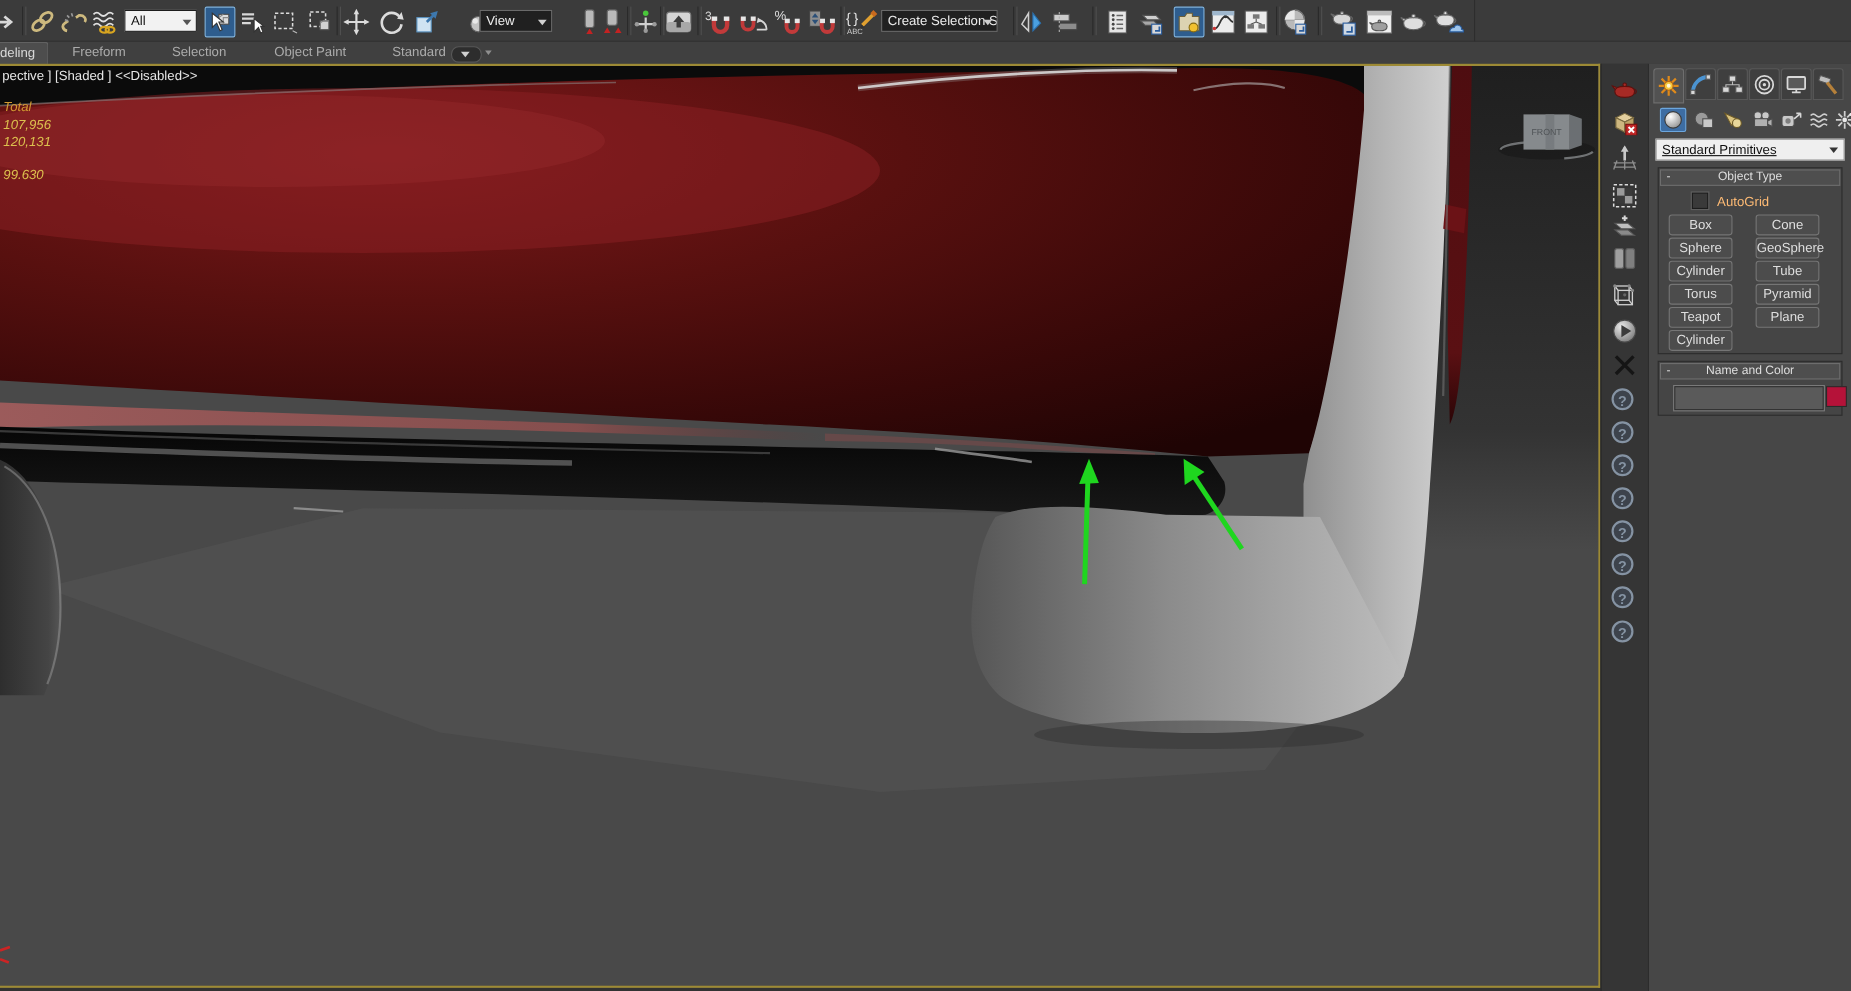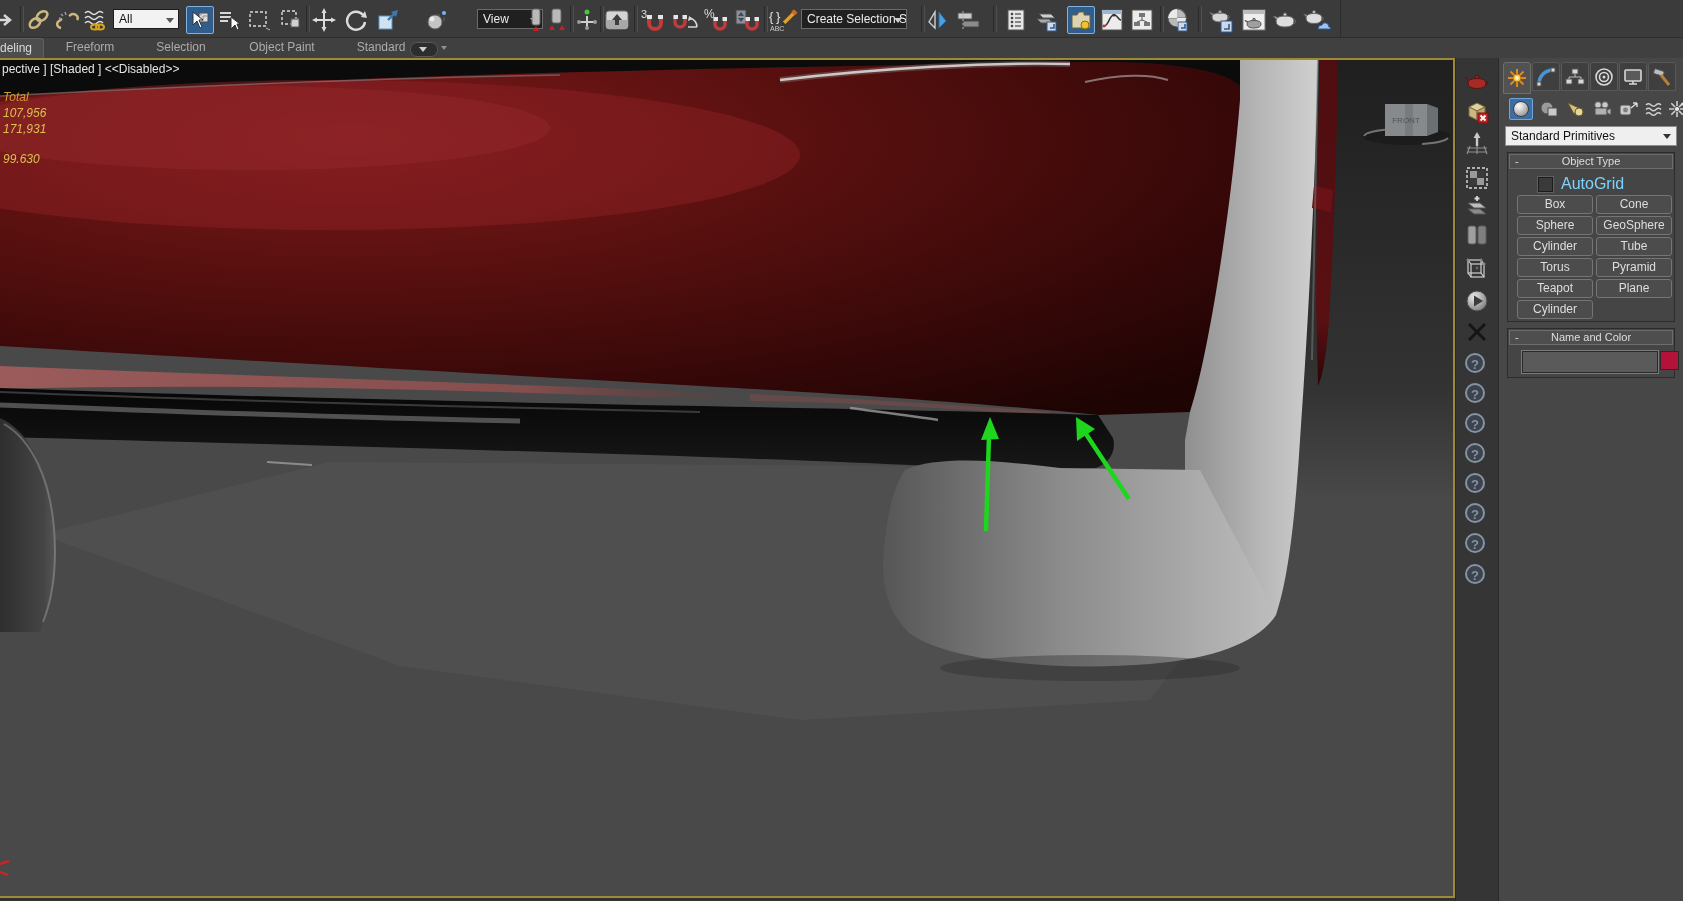--- a/index.html
+++ b/index.html
@@ -38,29 +38,29 @@
   #side-strip{width:42px;height:843px;background:#353535;border-left:1px solid #272727;position:relative;flex:none;}
   .si{position:absolute;left:9px;width:24px;height:24px;display:flex;align-items:center;justify-content:center;}
   .qmark{position:absolute;left:9px;width:20px;height:20px;border:2px solid #8593a3;border-radius:50%;color:#8593a3;font-size:13px;font-weight:bold;text-align:center;line-height:20px;background:#3d434c;box-sizing:border-box;}
 
   
   #cmd-panel{width:186px;height:843px;background:#474747;position:relative;flex:none;border-left:1px solid #2a2a2a;}
   .ptab{position:absolute;top:4px;width:28px;height:29px;background:#3f3f3f;border:1px solid #585858;border-radius:3px 3px 0 0;display:flex;align-items:center;justify-content:center;box-sizing:border-box;}
   .ptab.active{background:#525252;border-color:#6e6e6e;height:32px;}
   .pcat{position:absolute;top:40px;width:24px;height:22px;display:flex;align-items:center;justify-content:center;}
   .pcat.active{background:#3d6da3;border:1px solid #6ca6dd;border-radius:2px;box-sizing:border-box;}
-  #prim-dd{position:absolute;left:6px;top:68px;width:172px;height:20px;background:#efefef;border:1px solid #8c8c8c;box-sizing:border-box;font-size:12px;color:#101010;line-height:18px;padding-left:5px;}
+  #prim-dd{position:absolute;left:6px;top:68px;width:172px;height:20px;background:#efefef;border:1px solid #8c8c8c;box-sizing:border-box;font-size:12px;color:#101010;line-height:18px;padding-left:5px;text-decoration:underline;}
   #prim-dd .chev{position:absolute;right:5px;top:7px;width:0;height:0;border-left:4px solid transparent;border-right:4px solid transparent;border-top:5px solid #333;}
   .rollout{position:absolute;left:8px;width:168px;border:1px solid #2c2c2c;background:#454545;box-sizing:border-box;}
   .rhead{position:relative;height:15px;margin:1px;background:#4e4e4e;border:1px solid #6d6d6d;color:#dedede;font-size:11px;text-align:center;line-height:13px;box-sizing:border-box;}
   .rhead .minus{position:absolute;left:5px;top:0;}
-  .obtn{position:absolute;width:76px;height:19px;background:#4c4c4c;border:1px solid #757575;border-radius:3px;color:#dedede;font-size:12px;text-align:center;line-height:17px;box-sizing:border-box;}
+  .obtn{position:absolute;width:58px;height:19px;background:#4c4c4c;border:1px solid #757575;border-radius:3px;color:#dedede;font-size:12px;text-align:center;line-height:17px;box-sizing:border-box;}
   #autogrid-row{position:absolute;left:30px;top:22px;display:flex;align-items:center;}
   #autogrid-box{width:13px;height:13px;background:#3a3a3a;border:1px solid #1c1c1c;outline:1px solid #5f5f5f;}
-  #autogrid-label{color:#7dd3fc;font-size:16px;margin-left:8px;}
+  #autogrid-label{color:#fdba74;font-size:12px;margin-left:8px;}
   #name-field{position:absolute;left:14px;top:22px;width:130px;height:18px;background:#5a5a5a;border:1px solid #2a2a2a;outline:1px solid #7a7a7a;}
   #color-swatch{position:absolute;left:152px;top:22px;width:17px;height:17px;background:#b51239;border:1px solid #2a2a2a;}
 </style>
 </head>
 <body>
 
 <div id="app">
 
   <div id="main-toolbar">
     <div class="ti" style="left:-8px">
@@ -141,21 +141,21 @@
         </svg>
     </div>
     <div class="ti" style="left:424px">
       <svg width="26" height="26" viewBox="0 0 26 26">
           <circle cx="11" cy="15" r="7" fill="#c4c4c4" stroke="#666"></circle>
           <circle cx="8" cy="12" r="2.5" fill="#e9e9e9"></circle>
           <circle cx="20" cy="6" r="2" fill="#6fb7ff"></circle>
           <path d="M20 10 v4 M16 8 h-3" stroke="#555" stroke-width="1.5"></path>
         </svg>
     </div>
-    <div class="combo dark" style="left:477px;width:66px;">
+    <div class="combo dark" style="left:436px;width:66px;">
       <span>View</span><span class="chev"></span>
     </div>
     <div class="ti" style="left:527px;width:18px">
       <svg width="16" height="26" viewBox="0 0 16 26">
           <rect x="4" y="2" width="8" height="16" rx="2" fill="#b9b9b9" stroke="#666"></rect>
           <polygon points="8,19 5,24 11,24" fill="#c32222"></polygon>
         </svg>
     </div>
     <div class="ti" style="left:546px;width:22px">
       <svg width="20" height="26" viewBox="0 0 20 26">
@@ -454,21 +454,21 @@
           </g>
           <polygon points="990,357 981,380 999,379" fill="#1fd61f"></polygon>
           <polygon points="1076,357 1077,381 1095,369" fill="#1fd61f"></polygon>
 
           <path d="M0 804 L9 801 M0 812 L8 815" stroke="#cc2424" stroke-width="2.4"></path>
         </svg>
 
         <div id="vp-label">pective ] [Shaded ]  &lt;&lt;Disabled&gt;&gt;</div>
         <div class="vp-stat" style="top:30px;color:#d29a33;">Total</div>
         <div class="vp-stat" style="top:46px;color:#dcc04e;">107,956</div>
-        <div class="vp-stat" style="top:62px;color:#dcc04e;">171,931</div>
+        <div class="vp-stat" style="top:62px;color:#dcc04e;">120,131</div>
         <div class="vp-stat" style="top:92px;color:#dcc04e;">99.630</div>
       </div>
     </div>
 
     <div id="side-strip">
       <div class="si" style="top:12px">
         <svg width="24" height="22" viewBox="0 0 24 22">
             <path d="M3 12 q0 -4.5 9 -4.5 q9 0 9 4.5 q0 5.5 -9 5.5 q-9 0 -9 -5.5 Z" fill="#a62a25" stroke="#5c110e"></path>
             <path d="M3 10 L0.6 7 L4.6 8.6" fill="#a62a25" stroke="#5c110e"></path>
             <path d="M21 10 q3.2 2 0 4.6" stroke="#5c110e" fill="none"></path>

